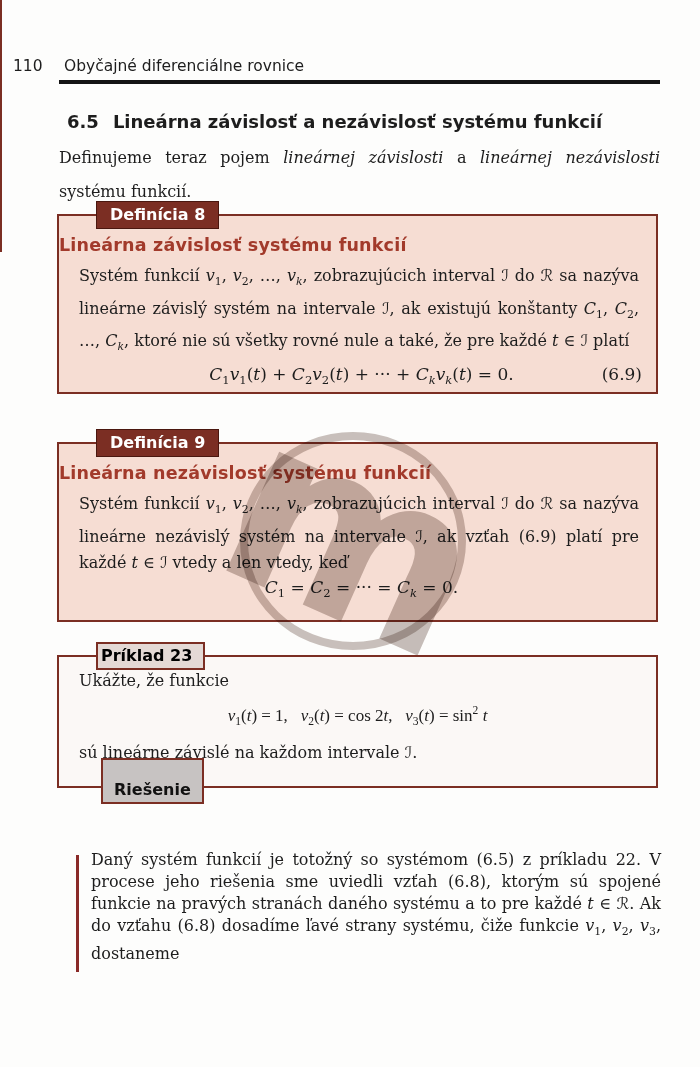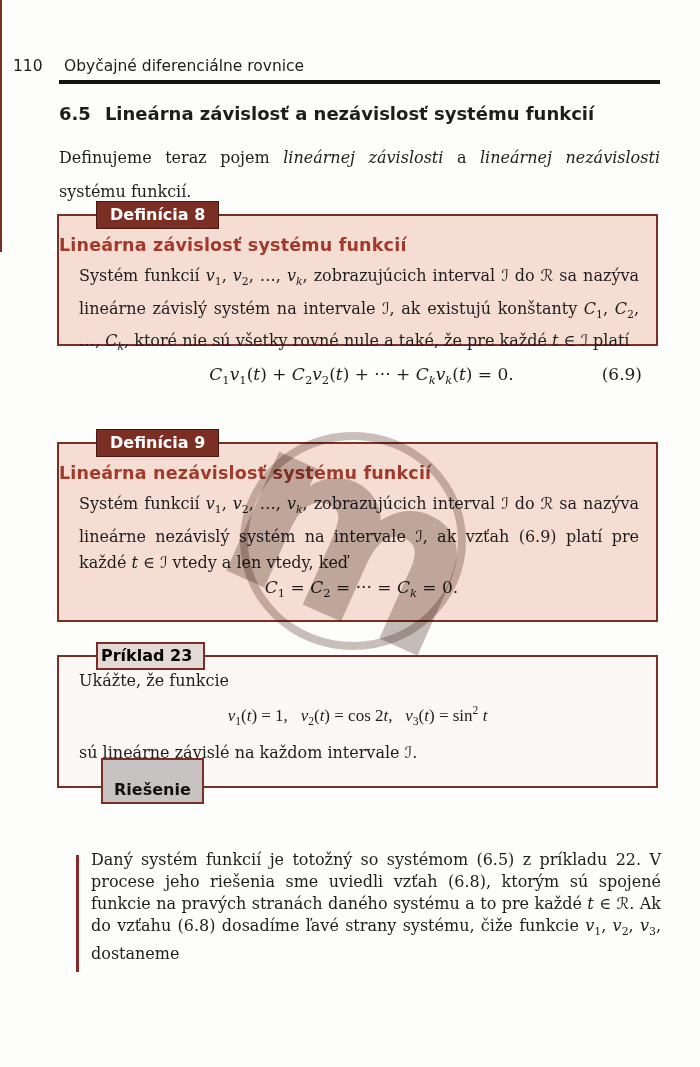--- a/index.html
+++ b/index.html
@@ -8,29 +8,29 @@
   .sans{font-family:"DejaVu Sans",sans-serif;}
   .cal{font-family:"DejaVu Sans",sans-serif;}
 
   .edge-strip{position:absolute;left:0;top:0;width:2px;height:252px;background:var(--maroon,#7b2e23);}
 
   .header{position:absolute;top:57px;left:0;width:700px;font-size:15.5px;}
   .pagenum{position:absolute;left:13px;top:0;}
   .running{position:absolute;left:64px;top:0;}
   .rule{position:absolute;left:59px;top:80px;width:601px;height:4px;background:var(--rule_black,#141414);}
 
-  .section-h{position:absolute;left:59px;top:103px;width:620px;font-size:18px;font-weight:bold;margin:0;}
+  .section-h{position:absolute;left:59px;top:103px;width:620px;font-size:18px;font-weight:bold;margin:8px;}
   .section-h .num{margin-right:14px;}
 
   .intro{position:absolute;left:59px;top:141px;width:601px;margin:0;
          font-size:16px;line-height:34px;text-align:justify;}
 
   .defbox{position:absolute;left:57px;width:601px;box-sizing:border-box;
           background:var(--def_box_bg,#f6ddd3);border:2px solid var(--maroon,#7b2e23);}
-  #def8{top:214px;height:132px;}
+  #def8{top:214px;height:180px;}
   #def9{top:442px;height:180px;}
 
   .deflabel{position:absolute;left:37px;top:-15px;padding:3px 13px 4px 13px;
             background:var(--maroon,#7b2e23);color:#fff;font-size:16px;font-weight:bold;
             border:1px solid #4a170f;}
   .deftitle{padding-top:19px;text-align:left;font-size:17.5px;font-weight:bold;
             color:var(--def_title_red,#a23a2b);letter-spacing:.2px;}
   .defbody{margin:8px 17px 0 20px;font-size:16px;line-height:26.5px;text-align:justify;}
   .eqrow{position:absolute;left:20px;right:12px;text-align:center;font-size:17px;}
   #def8 .eqrow{top:148px;}

